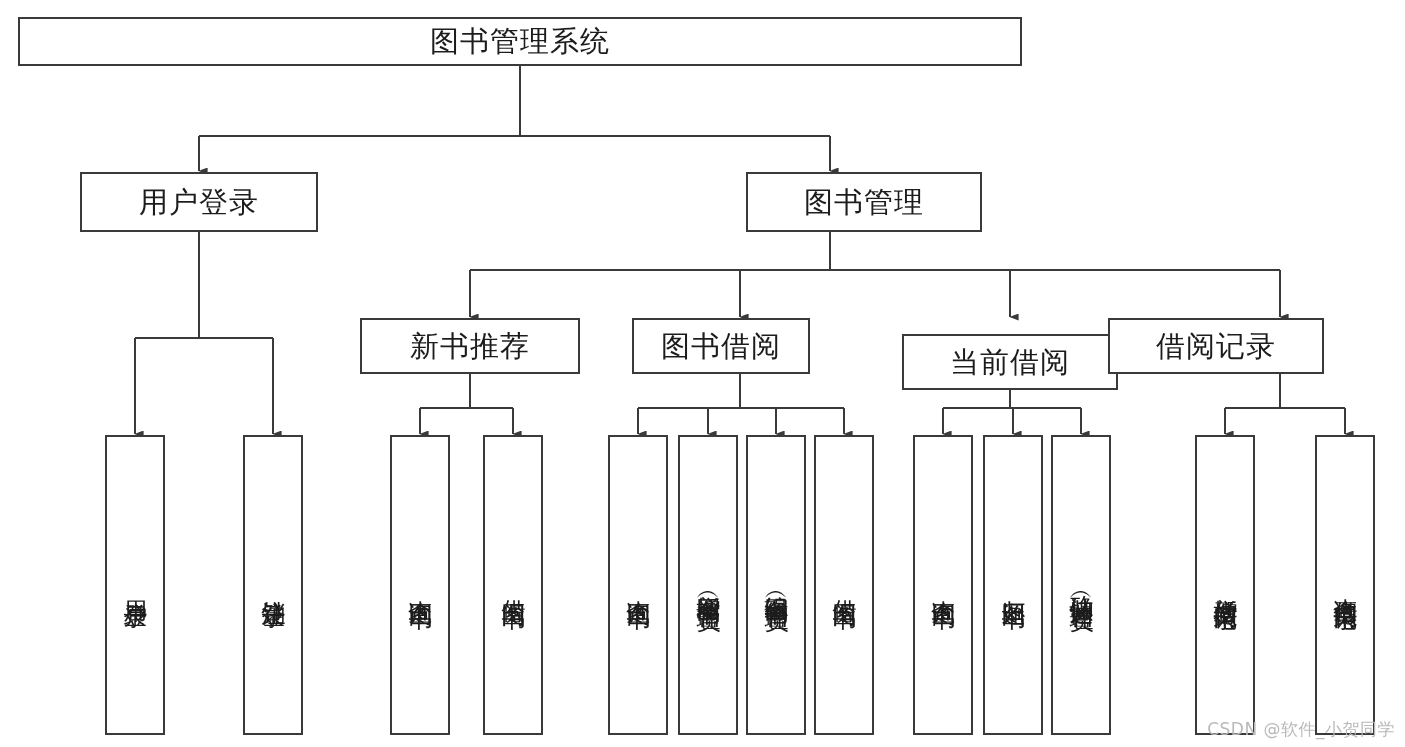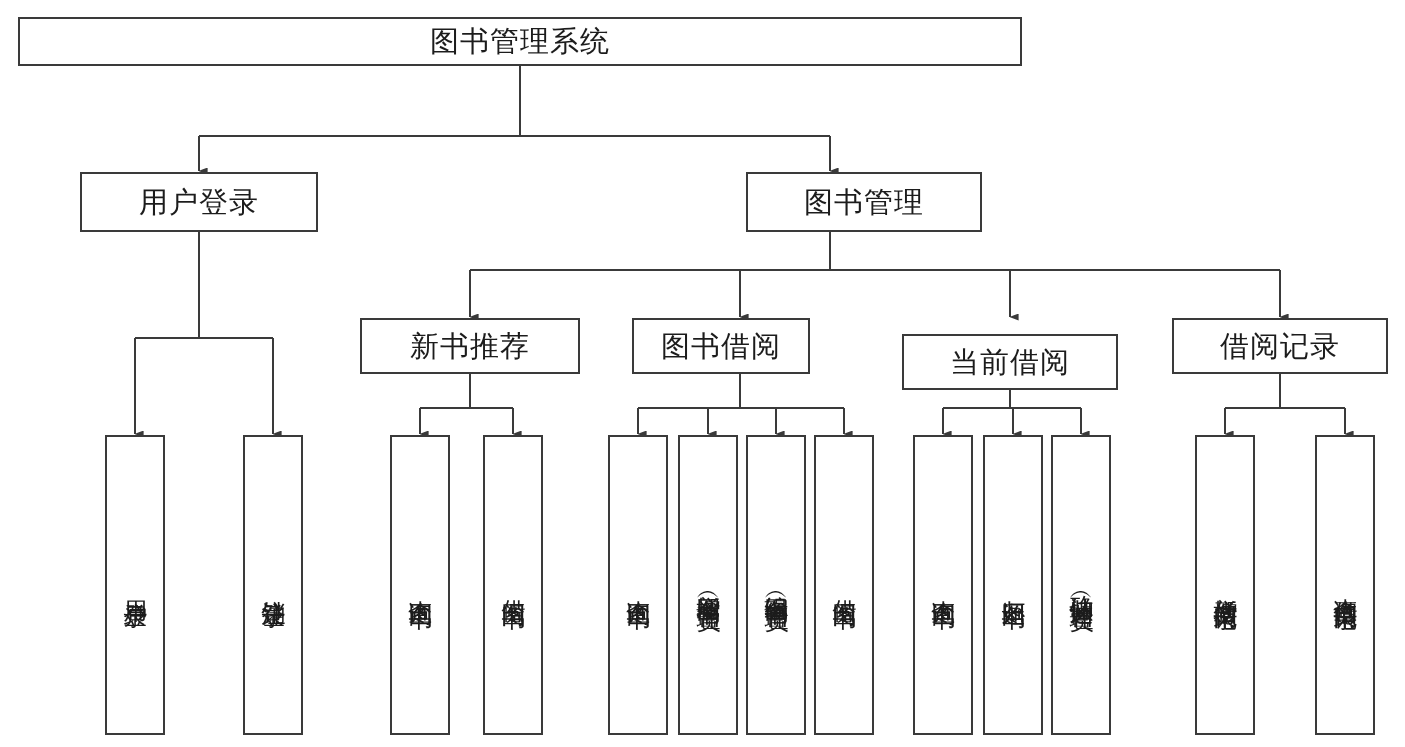--- a/index.html
+++ b/index.html
@@ -120,21 +120,21 @@
       </div>
       <div class="node horiz" style="left: 360px; top: 318px; width: 220px; height: 56px; border-color: rgb(58, 58, 58); background: rgb(255, 255, 255); text-align: right;">
         <span>新书推荐</span>
       </div>
       <div class="node horiz" style="left: 632px; top: 318px; width: 178px; height: 56px; border-color: rgb(58, 58, 58); background: rgb(255, 255, 255);">
         <span>图书借阅</span>
       </div>
       <div class="node horiz" style="left: 902px; top: 318px; width: 216px; height: 56px; border-color: rgb(58, 58, 58); background: rgb(255, 255, 255); margin-top: 16px;">
         <span>当前借阅</span>
       </div>
-      <div class="node horiz" style="left: 1172px; top: 318px; width: 216px; height: 56px; border-color: rgb(58, 58, 58); background: rgb(255, 255, 255);">
+      <div class="node horiz" style="left: 1108px; top: 318px; width: 216px; height: 56px; border-color: rgb(58, 58, 58); background: rgb(255, 255, 255);">
         <span>借阅记录</span>
       </div>
       <div class="node vert" style="left: 105px; top: 435px; width: 60px; height: 300px; border-color: rgb(58, 58, 58); background: rgb(255, 255, 255);">
         <span class="vtext">用户登录</span>
       </div>
       <div class="node vert" style="left: 243px; top: 435px; width: 60px; height: 300px; border-color: rgb(58, 58, 58); background: rgb(255, 255, 255);">
         <span class="vtext">注销登录</span>
       </div>
       <div class="node vert" style="left: 390px; top: 435px; width: 60px; height: 300px; border-color: rgb(58, 58, 58); background: rgb(255, 255, 255);">
         <span class="vtext">查询图书</span>
@@ -163,13 +163,14 @@
       <div class="node vert" style="left: 1051px; top: 435px; width: 60px; height: 300px; border-color: rgb(58, 58, 58); background: rgb(255, 255, 255);">
         <span class="vtext">确认归还（管理员）</span>
       </div>
       <div class="node vert" style="left: 1195px; top: 435px; width: 60px; height: 300px; border-color: rgb(58, 58, 58); background: rgb(255, 255, 255);">
         <span class="vtext">新增借阅记录</span>
       </div>
       <div class="node vert" style="left: 1315px; top: 435px; width: 60px; height: 300px; border-color: rgb(58, 58, 58); background: rgb(255, 255, 255);">
         <span class="vtext">查询借阅记录</span>
       </div>
     </div>
+  <div id="watermark">CSDN @软件_小贺同学</div>
 </div>
 
 </body></html>

